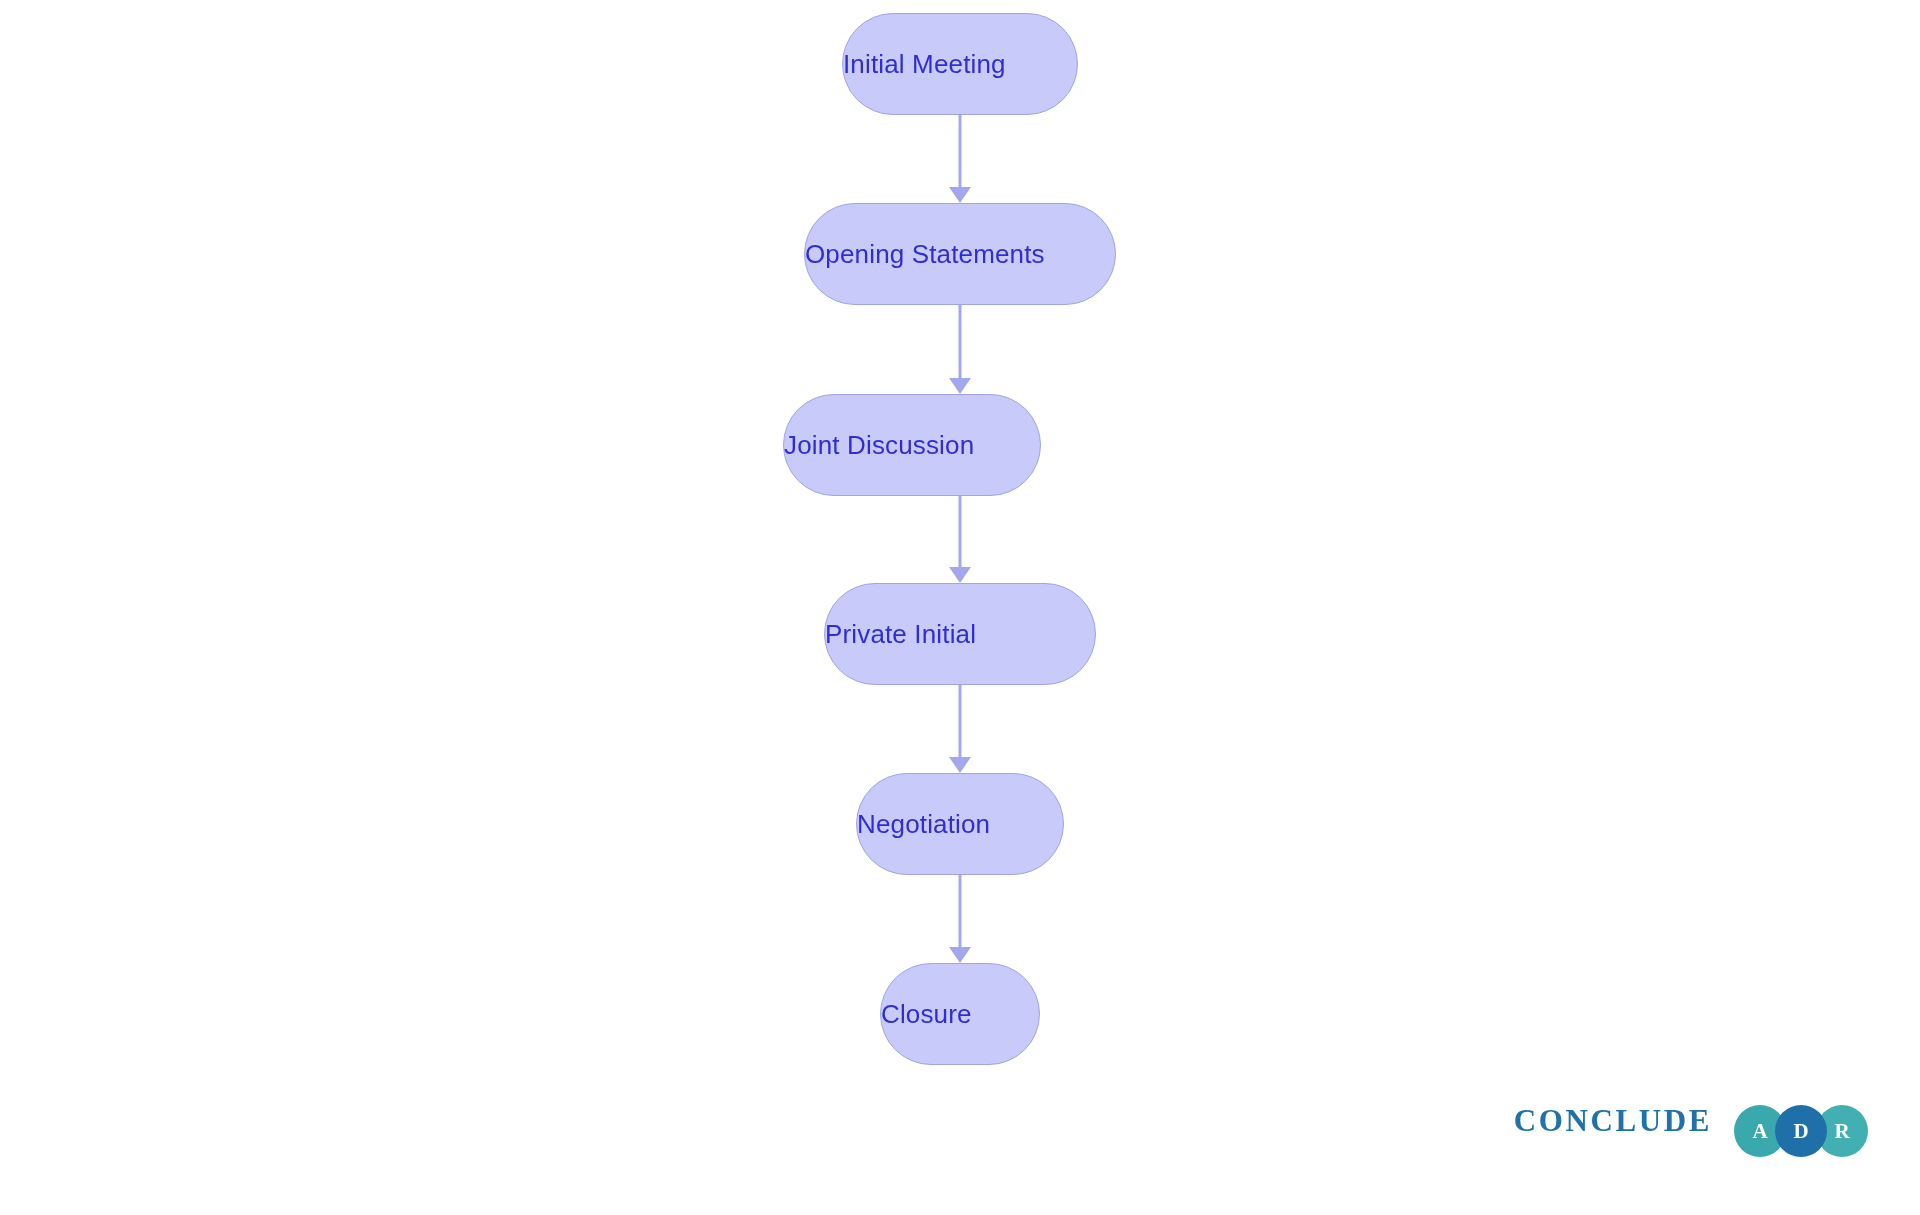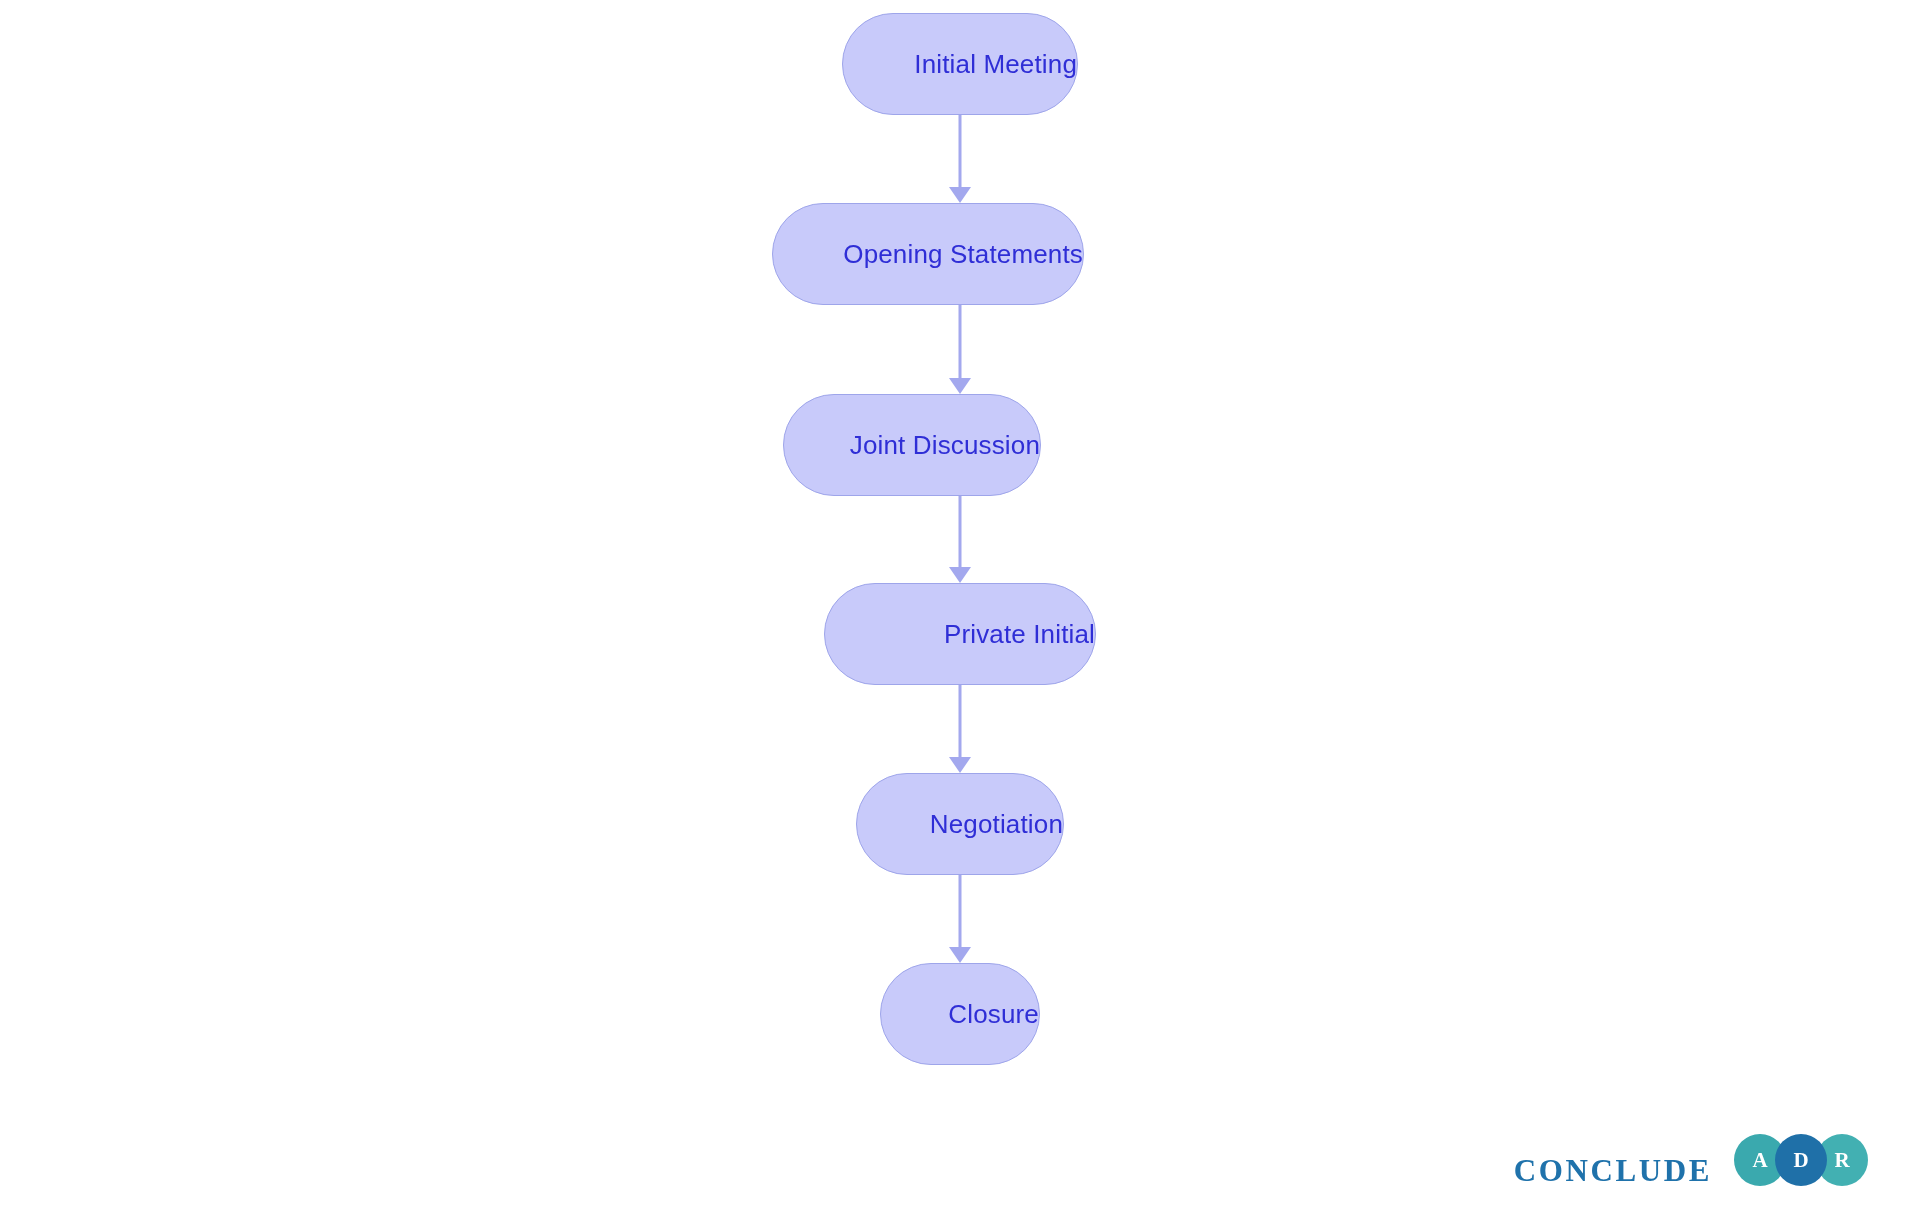--- a/index.html
+++ b/index.html
@@ -36,21 +36,21 @@
   
   .node {
     position: absolute;
     height: 102px;
     box-sizing: border-box;
     background: #c8cafa;
     border: 1.6px solid #9ea5ea;
     border-radius: 52px;
     display: flex;
     align-items: center;
-    justify-content: flex-end;
+    justify-content: flex-start;
     transform: translateX(-50%);
   }
   .node-label {
     color: #2f2ed6;
     font-size: 26px;
     font-family: "Liberation Sans", sans-serif;
     font-weight: 400;
     letter-spacing: 0.15px;
     white-space: nowrap;
     line-height: 1;
@@ -78,23 +78,23 @@
     height: 0;
     border-left: 11px solid transparent;
     border-right: 11px solid transparent;
     border-top: 16px solid #a3a8ee;
   }
 
   
   #brand-logo {
     position: absolute;
     right: 52px;
-    bottom: 29px;
+    bottom: 46px;
     display: flex;
-    align-items: flex-end;
+    align-items: flex-start;
     height: 64px;
   }
   .brand-wordmark {
     font-family: "Liberation Serif", serif;
     font-size: 31px;
     font-weight: 700;
     letter-spacing: 2.6px;
     color: #1f72ab;
     line-height: 1;
     margin-right: 22px;
@@ -147,21 +147,21 @@
         <div class="stem" style="height: 73px;"></div>
         <div class="head" style="top: 72px;"></div>
       </div>
       <div class="connector" style="left: 960px; top: 875px; height: 88px;">
         <div class="stem" style="height: 73px;"></div>
         <div class="head" style="top: 72px;"></div>
       </div>
       <div class="node" style="left: 960px; top: 13px; width: 236px;">
         <span class="node-label">Initial Meeting</span>
       </div>
-      <div class="node" style="left: 928px; top: 203px; width: 312px;">
+      <div class="node" style="left: 960px; top: 203px; width: 312px;">
         <span class="node-label">Opening Statements</span>
       </div>
       <div class="node" style="left: 912px; top: 394px; width: 258px;">
         <span class="node-label">Joint Discussion</span>
       </div>
       <div class="node" style="left: 960px; top: 583px; width: 272px;">
         <span class="node-label">Private Initial</span>
       </div>
       <div class="node" style="left: 960px; top: 963px; width: 160px;">
         <span class="node-label">Closure</span>

